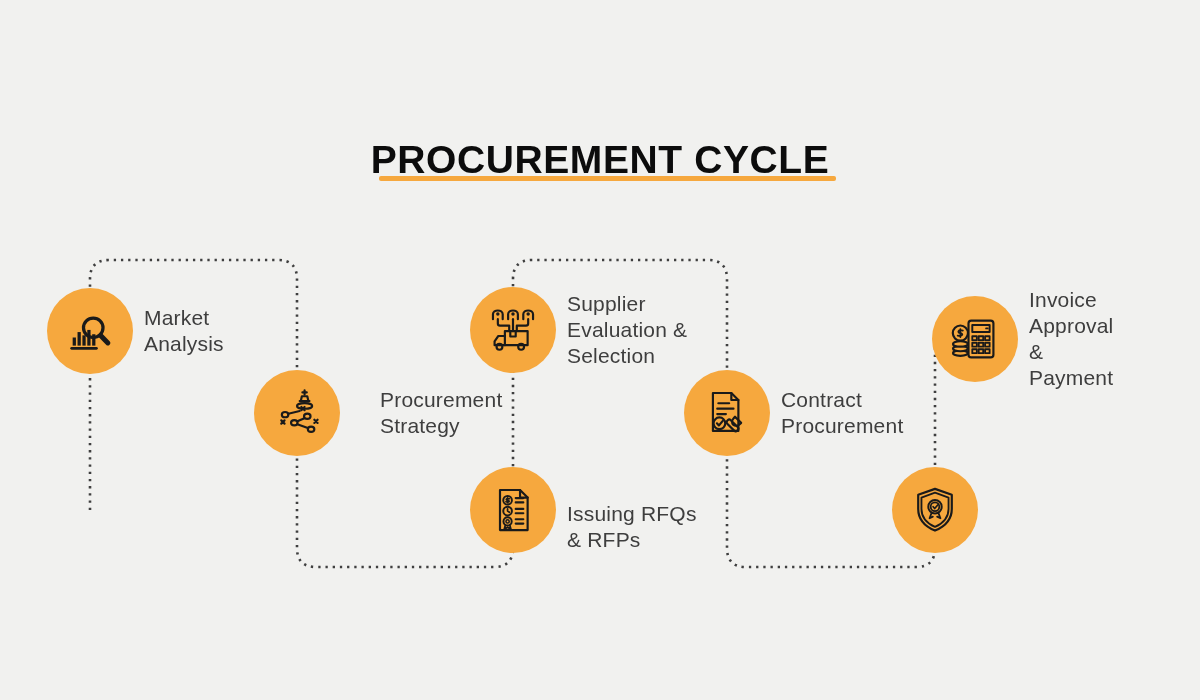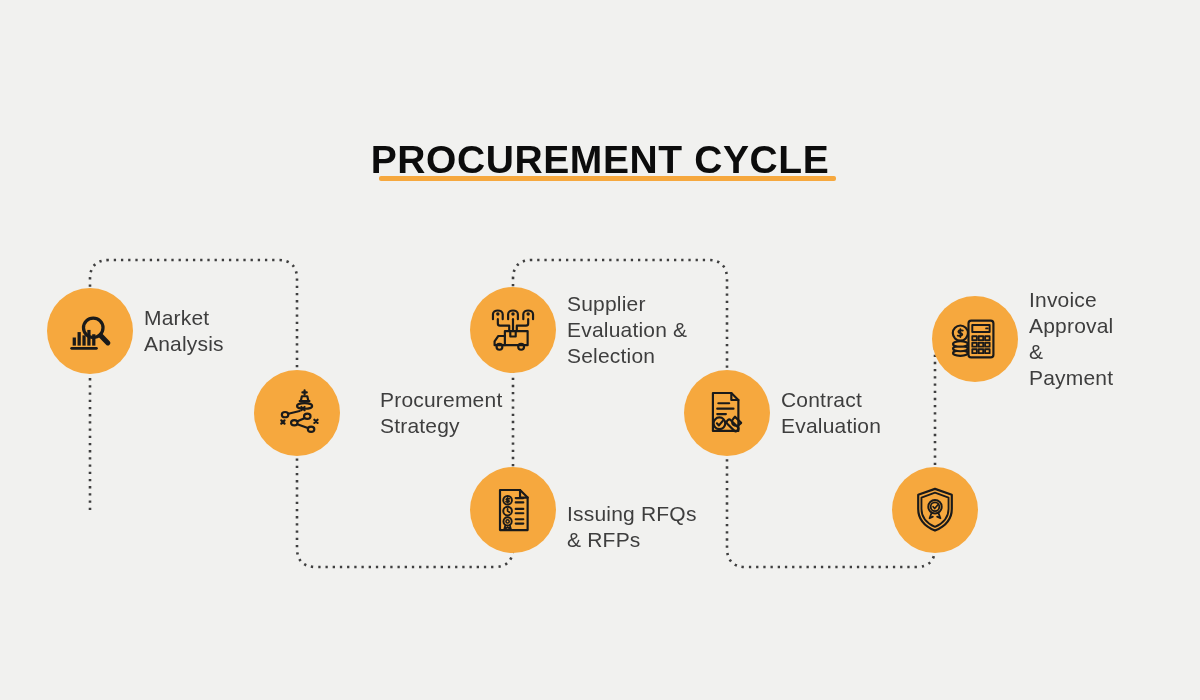--- a/index.html
+++ b/index.html
@@ -148,21 +148,21 @@
         <path d="M16 15 H26 M15 20 H30 M15 25 H23"></path>
         <circle cx="17" cy="33.5" r="5.4"></circle>
         <path d="M14.7 33.5 l1.8 2 3.6-4.2"></path>
         <g transform="rotate(45 33.5 31)">
           <path d="M29.5 35.5 a4 4.8 0 0 1 8 0 v1.5 h-8 Z" transform="rotate(180 33.5 33.5)"></path>
           <rect x="27" y="35" width="13" height="4.6" rx="2"></rect>
         </g>
       </svg>
     </div>
     <div class="step-label">Contract
-Evaluation</div>
+Procurement</div>
   </div>
 
   <div class="step step-receiving-inspecting-goods">
     <div class="badge">
       <svg viewBox="0 0 48 48" fill="none" stroke="#1A1A1A" stroke-width="2" stroke-linecap="round" stroke-linejoin="round">
         <path d="M24 4.5 L39.5 10 V23 C39.5 32.5 33.5 39 24 43 C14.5 39 8.5 32.5 8.5 23 V10 Z"></path>
         <path d="M24 8 L36.5 12.5 V23 C36.5 30.5 31.5 36.2 24 39.6 C16.5 36.2 11.5 30.5 11.5 23 V12.5 Z" stroke-width="1.7"></path>
         <circle cx="24" cy="21" r="6.2" stroke-width="1.8"></circle>
         <circle cx="24" cy="21" r="4" stroke-width="1.6"></circle>
         <path d="M22.3 21 l1.4 1.6 2.8-3.2" stroke-width="1.6"></path>

